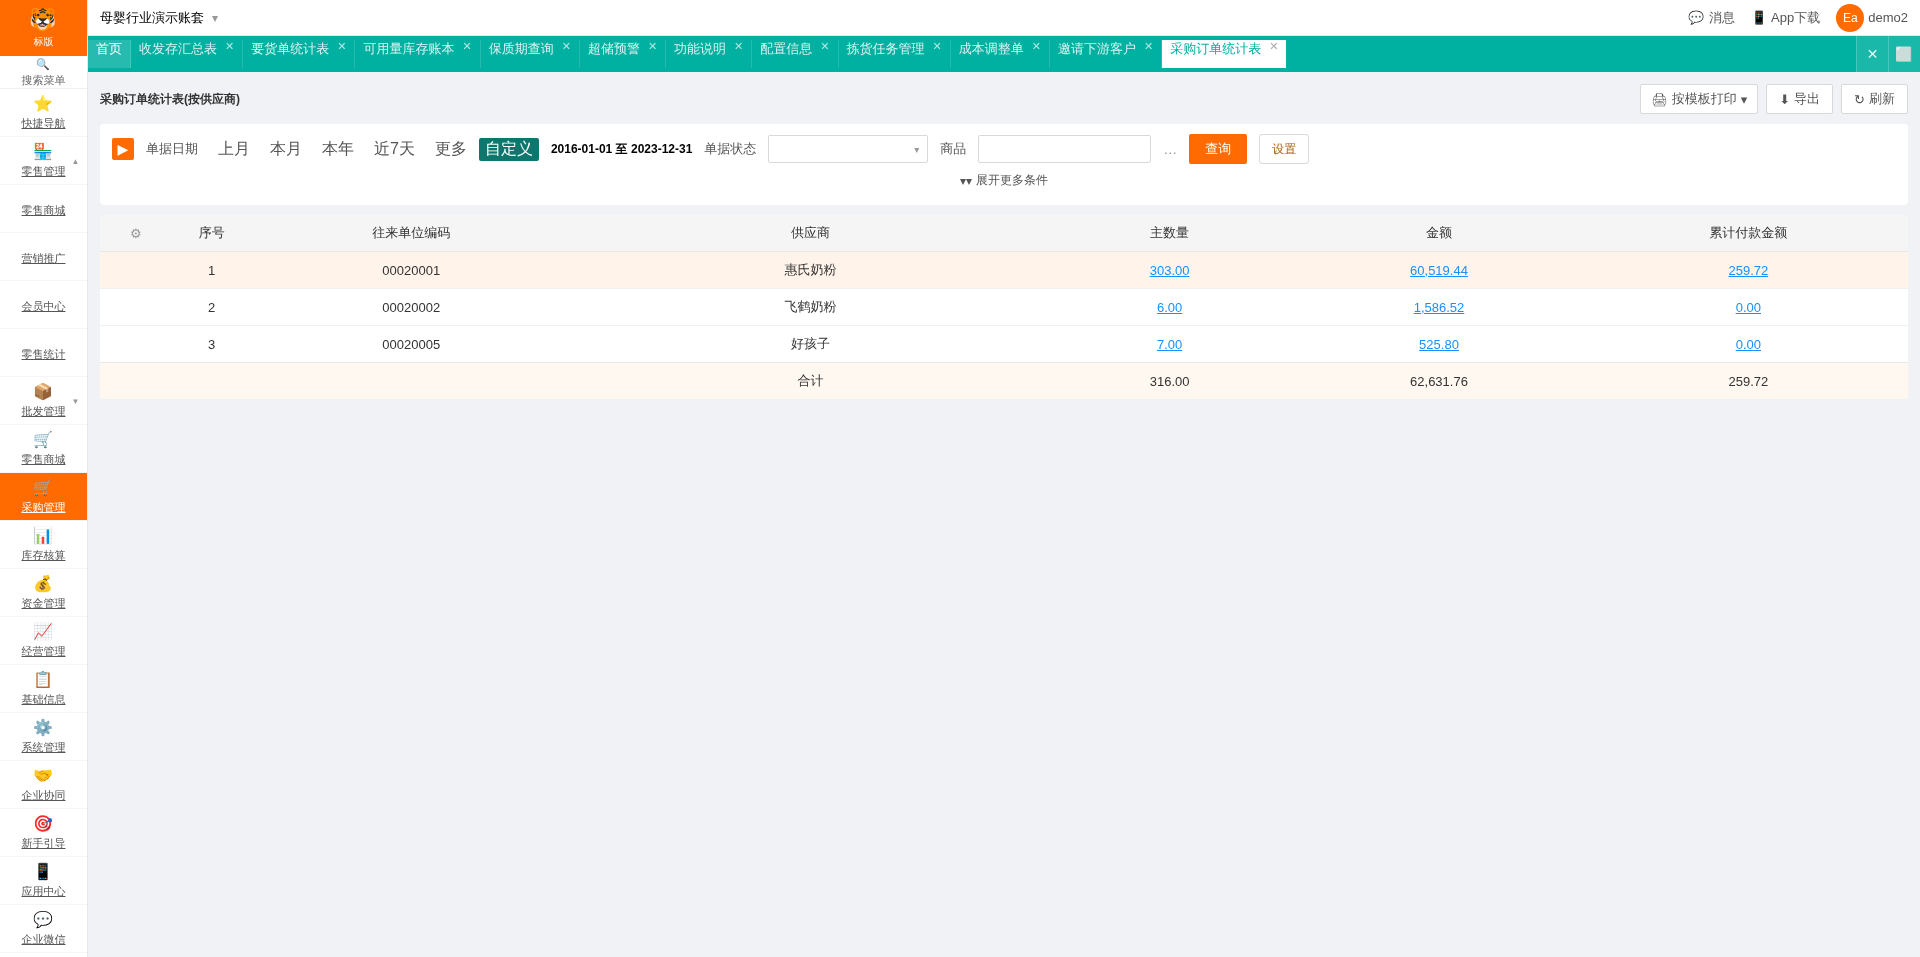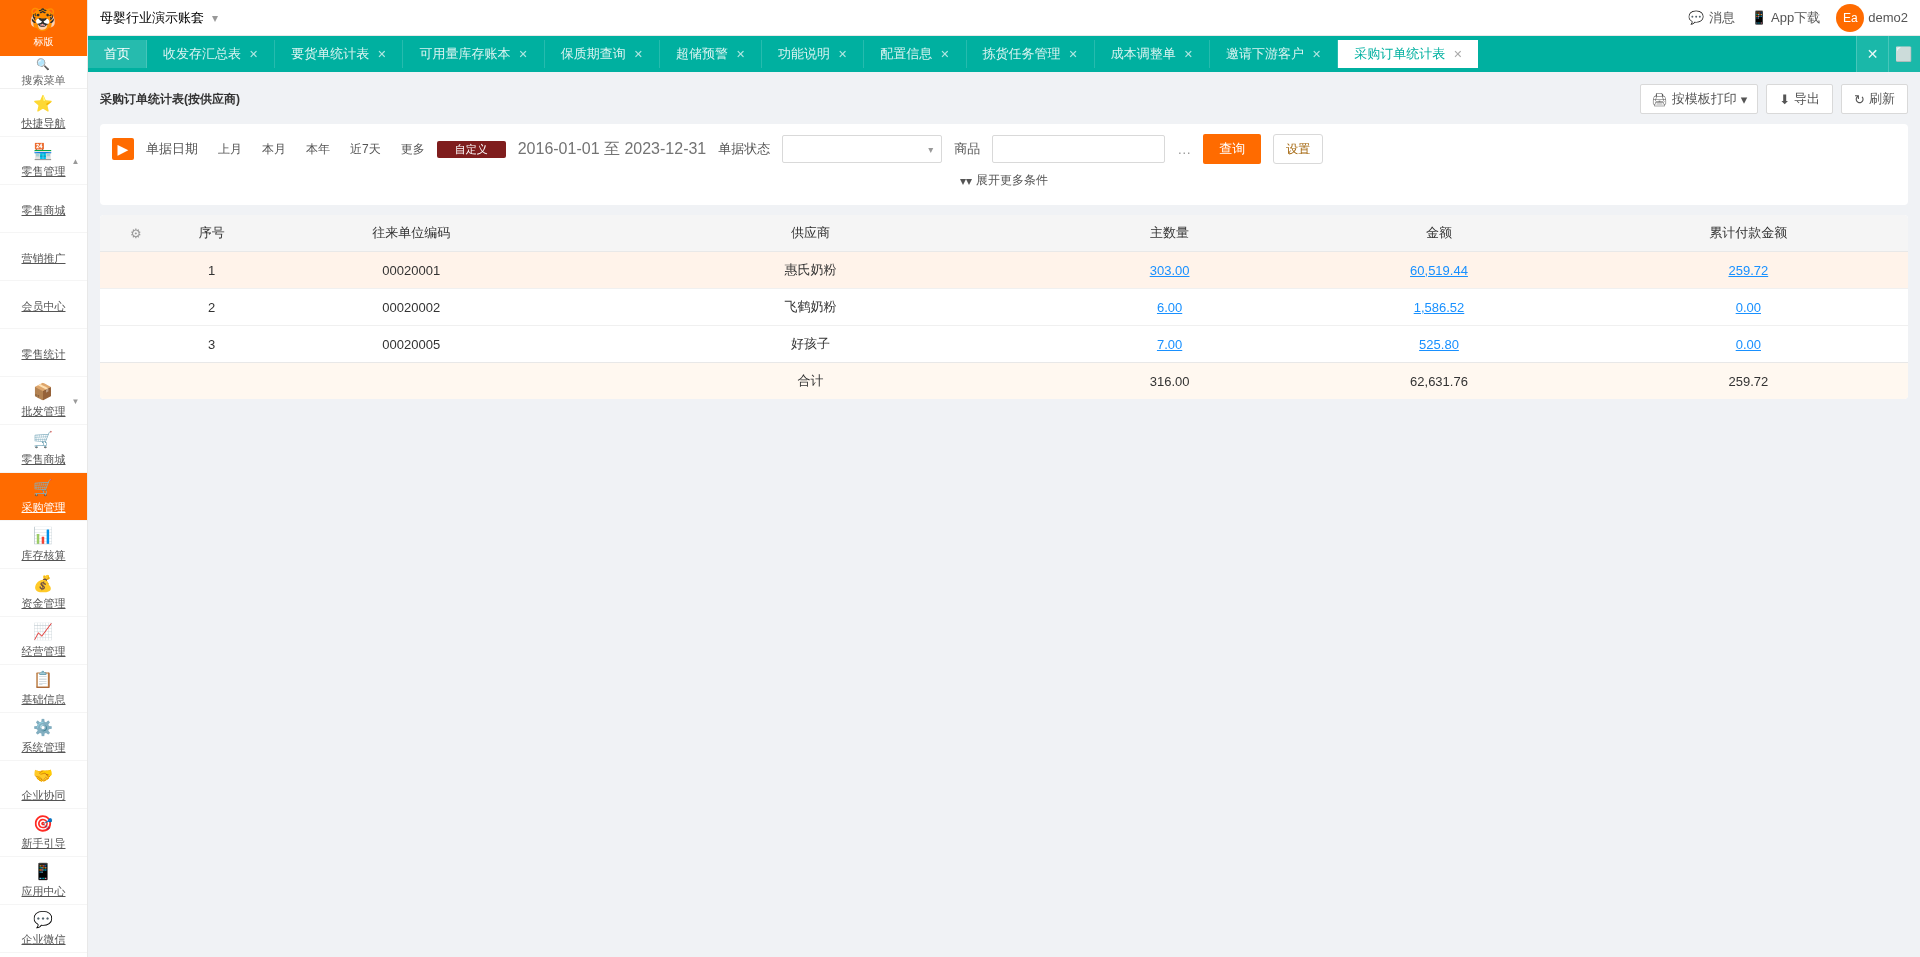--- a/index.html
+++ b/index.html
@@ -29,43 +29,43 @@
     .topbar { height: 36px; background: #fff; display: flex; align-items: center; padding: 0 12px; border-bottom: 1px solid #e8e8e8; justify-content: space-between; flex-shrink: 0; gap: 20px; }
     .topbar-left { display: flex; align-items: center; gap: 8px; }
     .topbar-arrow { color: #999; font-size: 12px; cursor: pointer; }
     .topbar-right { display: flex; align-items: center; gap: 16px; }
     .topbar-right-item { display: flex; align-items: center; gap: 4px; cursor: pointer; color: #555; font-size: 13px; }
     .user-avatar { width: 28px; height: 28px; border-radius: 50%; background: #ff6b00; display: flex; align-items: center; justify-content: center; color: #fff; font-size: 12px; }
 
     
     .nav-tabs { height: 36px; background: #00b0a0; display: flex; align-items: center; padding: 0 0; flex-shrink: 0; overflow-x: auto; }
     .nav-tabs::-webkit-scrollbar { display: none; }
-    .nav-tab { height: 28px; padding: 0 16px; display: flex; align-items: center; gap: 6px; cursor: pointer; color: rgba(255,255,255,0.85); font-size: 13px; white-space: nowrap; border-right: 1px solid rgba(255,255,255,0.15); flex-shrink: 0; }
+    .nav-tab { height: 28px; padding: 0 8px; display: flex; gap: 6px; cursor: pointer; color: rgba(255,255,255,0.85); font-size: 13px; white-space: nowrap; border-right: 1px solid rgba(255,255,255,0.15); flex-shrink: 0; }
     .nav-tab.active { background: #fff; color: #00b0a0; border-right: none; }
     .nav-tab.home { background: rgba(255,255,255,0.15); color: #fff; }
     .nav-tab .close-btn { font-size: 11px; color: rgba(255,255,255,0.7); cursor: pointer; margin-left: 2px; }
     .nav-tab.active .close-btn { color: #aaa; }
     .nav-tabs-actions { margin-left: auto; display: flex; align-items: center; gap: 0; flex-shrink: 0; }
     .nav-tabs-action-btn { height: 36px; width: 32px; display: flex; align-items: center; justify-content: center; cursor: pointer; color: rgba(255,255,255,0.9); background: rgba(255,255,255,0.1); border-left: 1px solid rgba(255,255,255,0.2); font-size: 14px; }
 
     
     .page-content { flex: 1; background: #f0f2f5; overflow: auto; padding: 12px; }
     .page-header { display: flex; align-items: center; justify-content: space-between; margin-bottom: 10px; }
     .page-title { font-size: 12px; font-weight: 600; color: #333; }
     .page-header-actions { display: flex; align-items: center; gap: 8px; }
 
     
     .filter-area { background: #fff; border-radius: 4px; padding: 10px 12px; margin-bottom: 10px; }
     .filter-row { display: flex; align-items: center; gap: 12px; flex-wrap: wrap; }
     .filter-toggle { width: 22px; height: 22px; background: #ff6b00; color: #fff; border: none; cursor: pointer; display: flex; align-items: center; justify-content: center; font-size: 14px; border-radius: 2px; flex-shrink: 0; }
     .filter-label { font-size: 13px; color: #555; white-space: nowrap; }
     .date-shortcuts { display: flex; gap: 4px; align-items: center; }
-    .date-shortcut-btn { padding: 2px 8px; font-size: 12px; color: #555; cursor: pointer; border: none; background: transparent; }
-    .date-custom-tag { padding: 1px 18px; font-size: 11px; background: #7f1d1d; color: #fff; border-radius: 2px; cursor: pointer; }
-    .date-range-text { font-size: 16px; color: #737373; }
+    .date-shortcut-btn { padding: 2px 8px; font-size: 16px; color: #555; cursor: pointer; border: none; background: transparent; }
+    .date-custom-tag { padding: 1px 6px; font-size: 16px; background: #0f766e; color: #fff; border-radius: 2px; cursor: pointer; }
+    .date-range-text { font-size: 12px; color: #000000; font-weight: bold; }
     .filter-select { height: 28px; border: 1px solid #d9d9d9; border-radius: 2px; padding: 0 8px; font-size: 12px; color: #333; min-width: 160px; cursor: pointer; display: flex; align-items: center; justify-content: space-between; }
     .filter-select-arrow { color: #999; font-size: 10px; }
     .filter-input { height: 28px; border: 1px solid #d9d9d9; border-radius: 2px; padding: 0 8px; font-size: 12px; color: #333; min-width: 160px; }
     .filter-more-btn { display: flex; align-items: center; gap: 4px; font-size: 12px; color: #555; cursor: pointer; padding: 4px 8px; border: none; background: transparent; }
     .filter-more-row { display: flex; justify-content: center; padding: 4px 0 2px; }
 
     
     .btn-primary { height: 30px; padding: 0 16px; background: #ff6b00; color: #fff; border: none; border-radius: 2px; font-size: 13px; cursor: pointer; }
     .btn-default { height: 30px; padding: 0 12px; background: #fff; color: #555; border: 1px solid #d9d9d9; border-radius: 2px; font-size: 13px; cursor: pointer; display: flex; align-items: center; gap: 4px; }
     .btn-template { height: 30px; padding: 0 10px; background: #fff; color: #555; border: 1px solid #d9d9d9; border-radius: 2px; font-size: 13px; cursor: pointer; display: flex; align-items: center; gap: 4px; }

